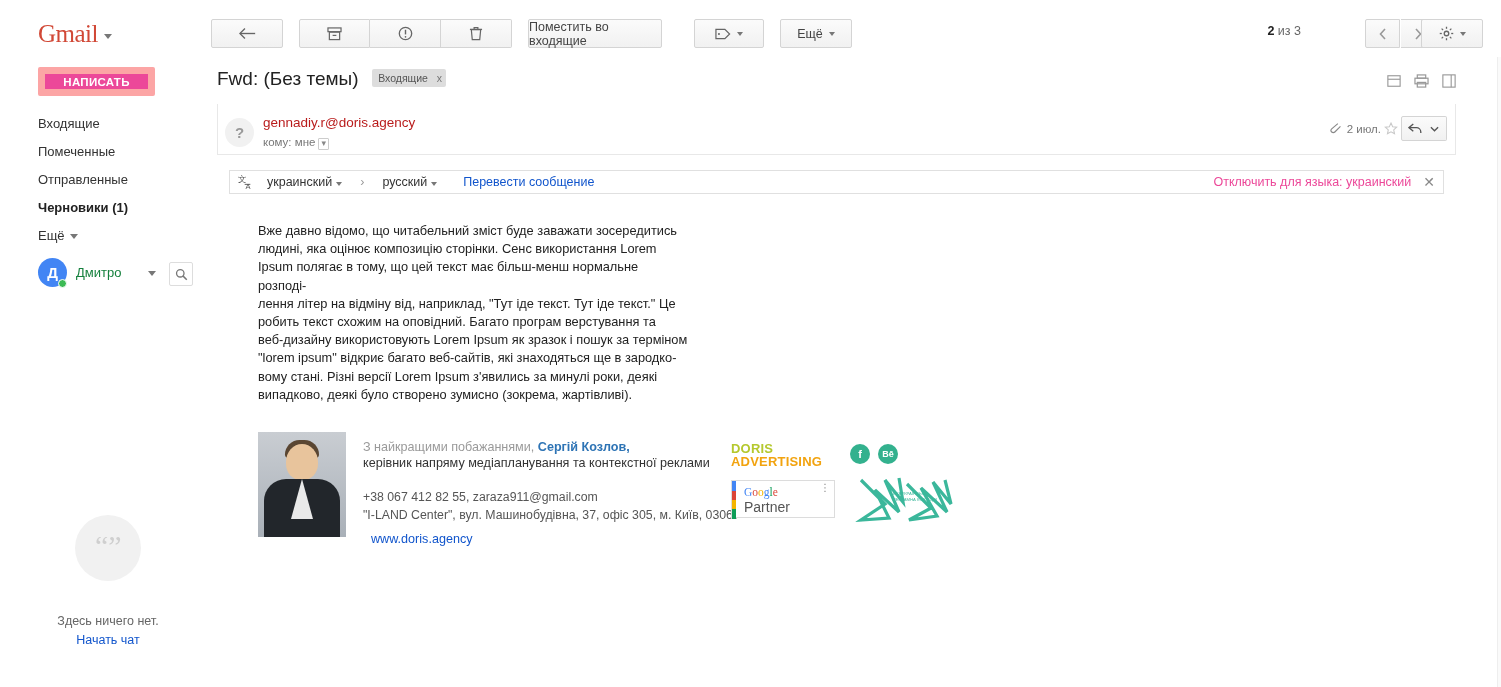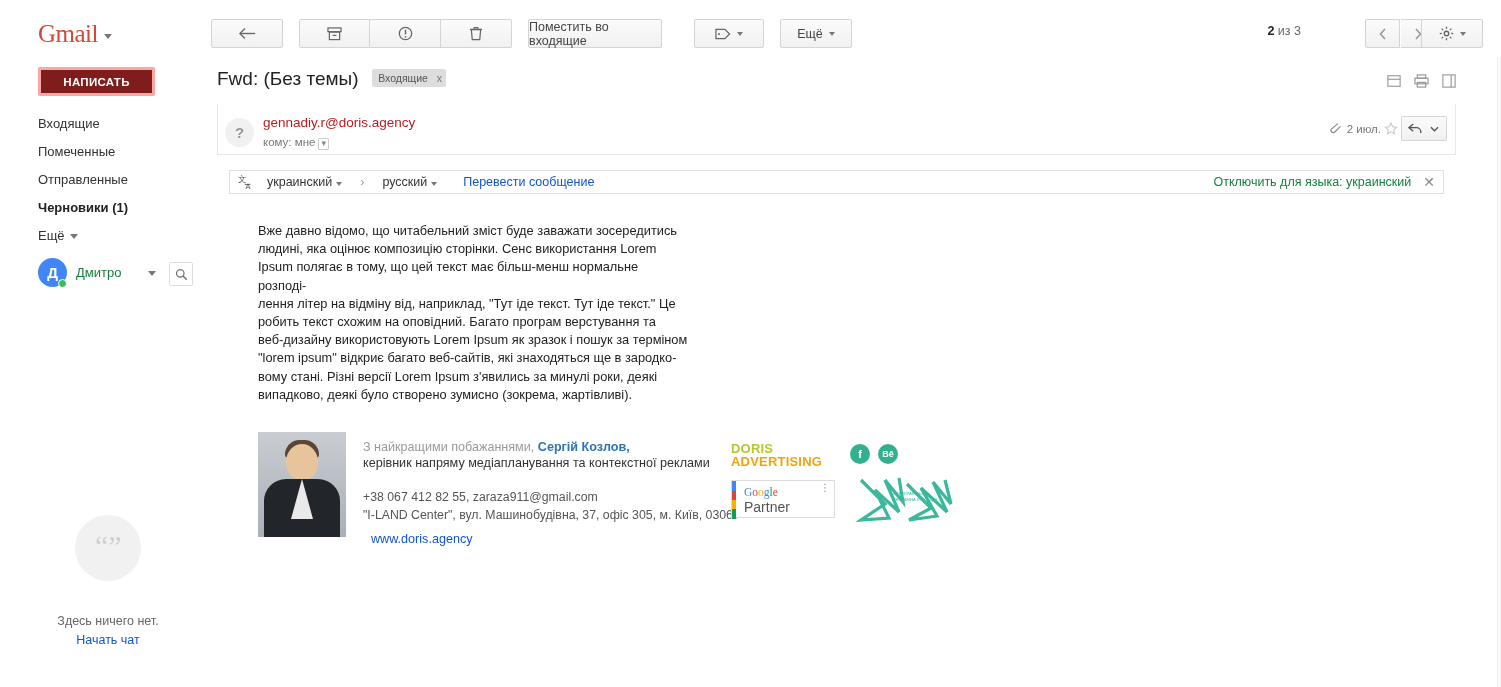--- a/index.html
+++ b/index.html
@@ -25,22 +25,22 @@
     font-size: 25px; color: #d14836; letter-spacing: -0.5px;
   }
   .gmail-caret {
     display: inline-block; margin-left: 6px;
     border-left: 4px solid transparent; border-right: 4px solid transparent;
     border-top: 5px solid #777; vertical-align: middle;
   }
   .compose {
     position: absolute; left: 28px; top: 67px;
     width: 117px; height: 29px;
-    background: #7f1d1d;
-    border: 3px solid #fca5a5;
+    background: #ec4899;
+    border: 7px solid #fca5a5;
     border-radius: 2px;
     color: #fff; font-size: 11.5px; font-weight: bold;
     letter-spacing: .3px;
     display: flex; align-items: center; justify-content: center;
     cursor: pointer;
     text-transform: uppercase;
   }
   .navlist { position: absolute; left: 28px; top: 110px; width: 160px; }
   .navitem {
     height: 28px; line-height: 28px; font-size: 13px; color: #333;
@@ -208,21 +208,21 @@
   .tr-icon { margin-right: 10px; color: #555; display:flex; align-items:center; }
   .tr-lang { color: #333; cursor: pointer; }
   .tr-caret {
     display: inline-block; margin-left: 4px;
     border-left: 3.5px solid transparent; border-right: 3.5px solid transparent;
     border-top: 4.5px solid #777;
   }
   .tr-arrow { margin: 0 18px; color: #999; }
   .tr-link { color: #1155cc; margin-left: 26px; cursor: pointer; }
   .tr-right { margin-left: auto; display: flex; align-items: center; gap: 12px; }
-  .tr-disable { color: #15803d; cursor: pointer; text-align: right; }
+  .tr-disable { color: #ec4899; cursor: pointer; text-align: right; }
   .tr-close { color: #888; cursor: pointer; font-size: 14px; }
 
   
   .msg-body {
     position: absolute; left: 248px; top: 222px; width: 430px;
     font-family: "Liberation Sans", sans-serif;
     font-size: 12.8px; line-height: 18.2px; color: #222;
   }
 
   

